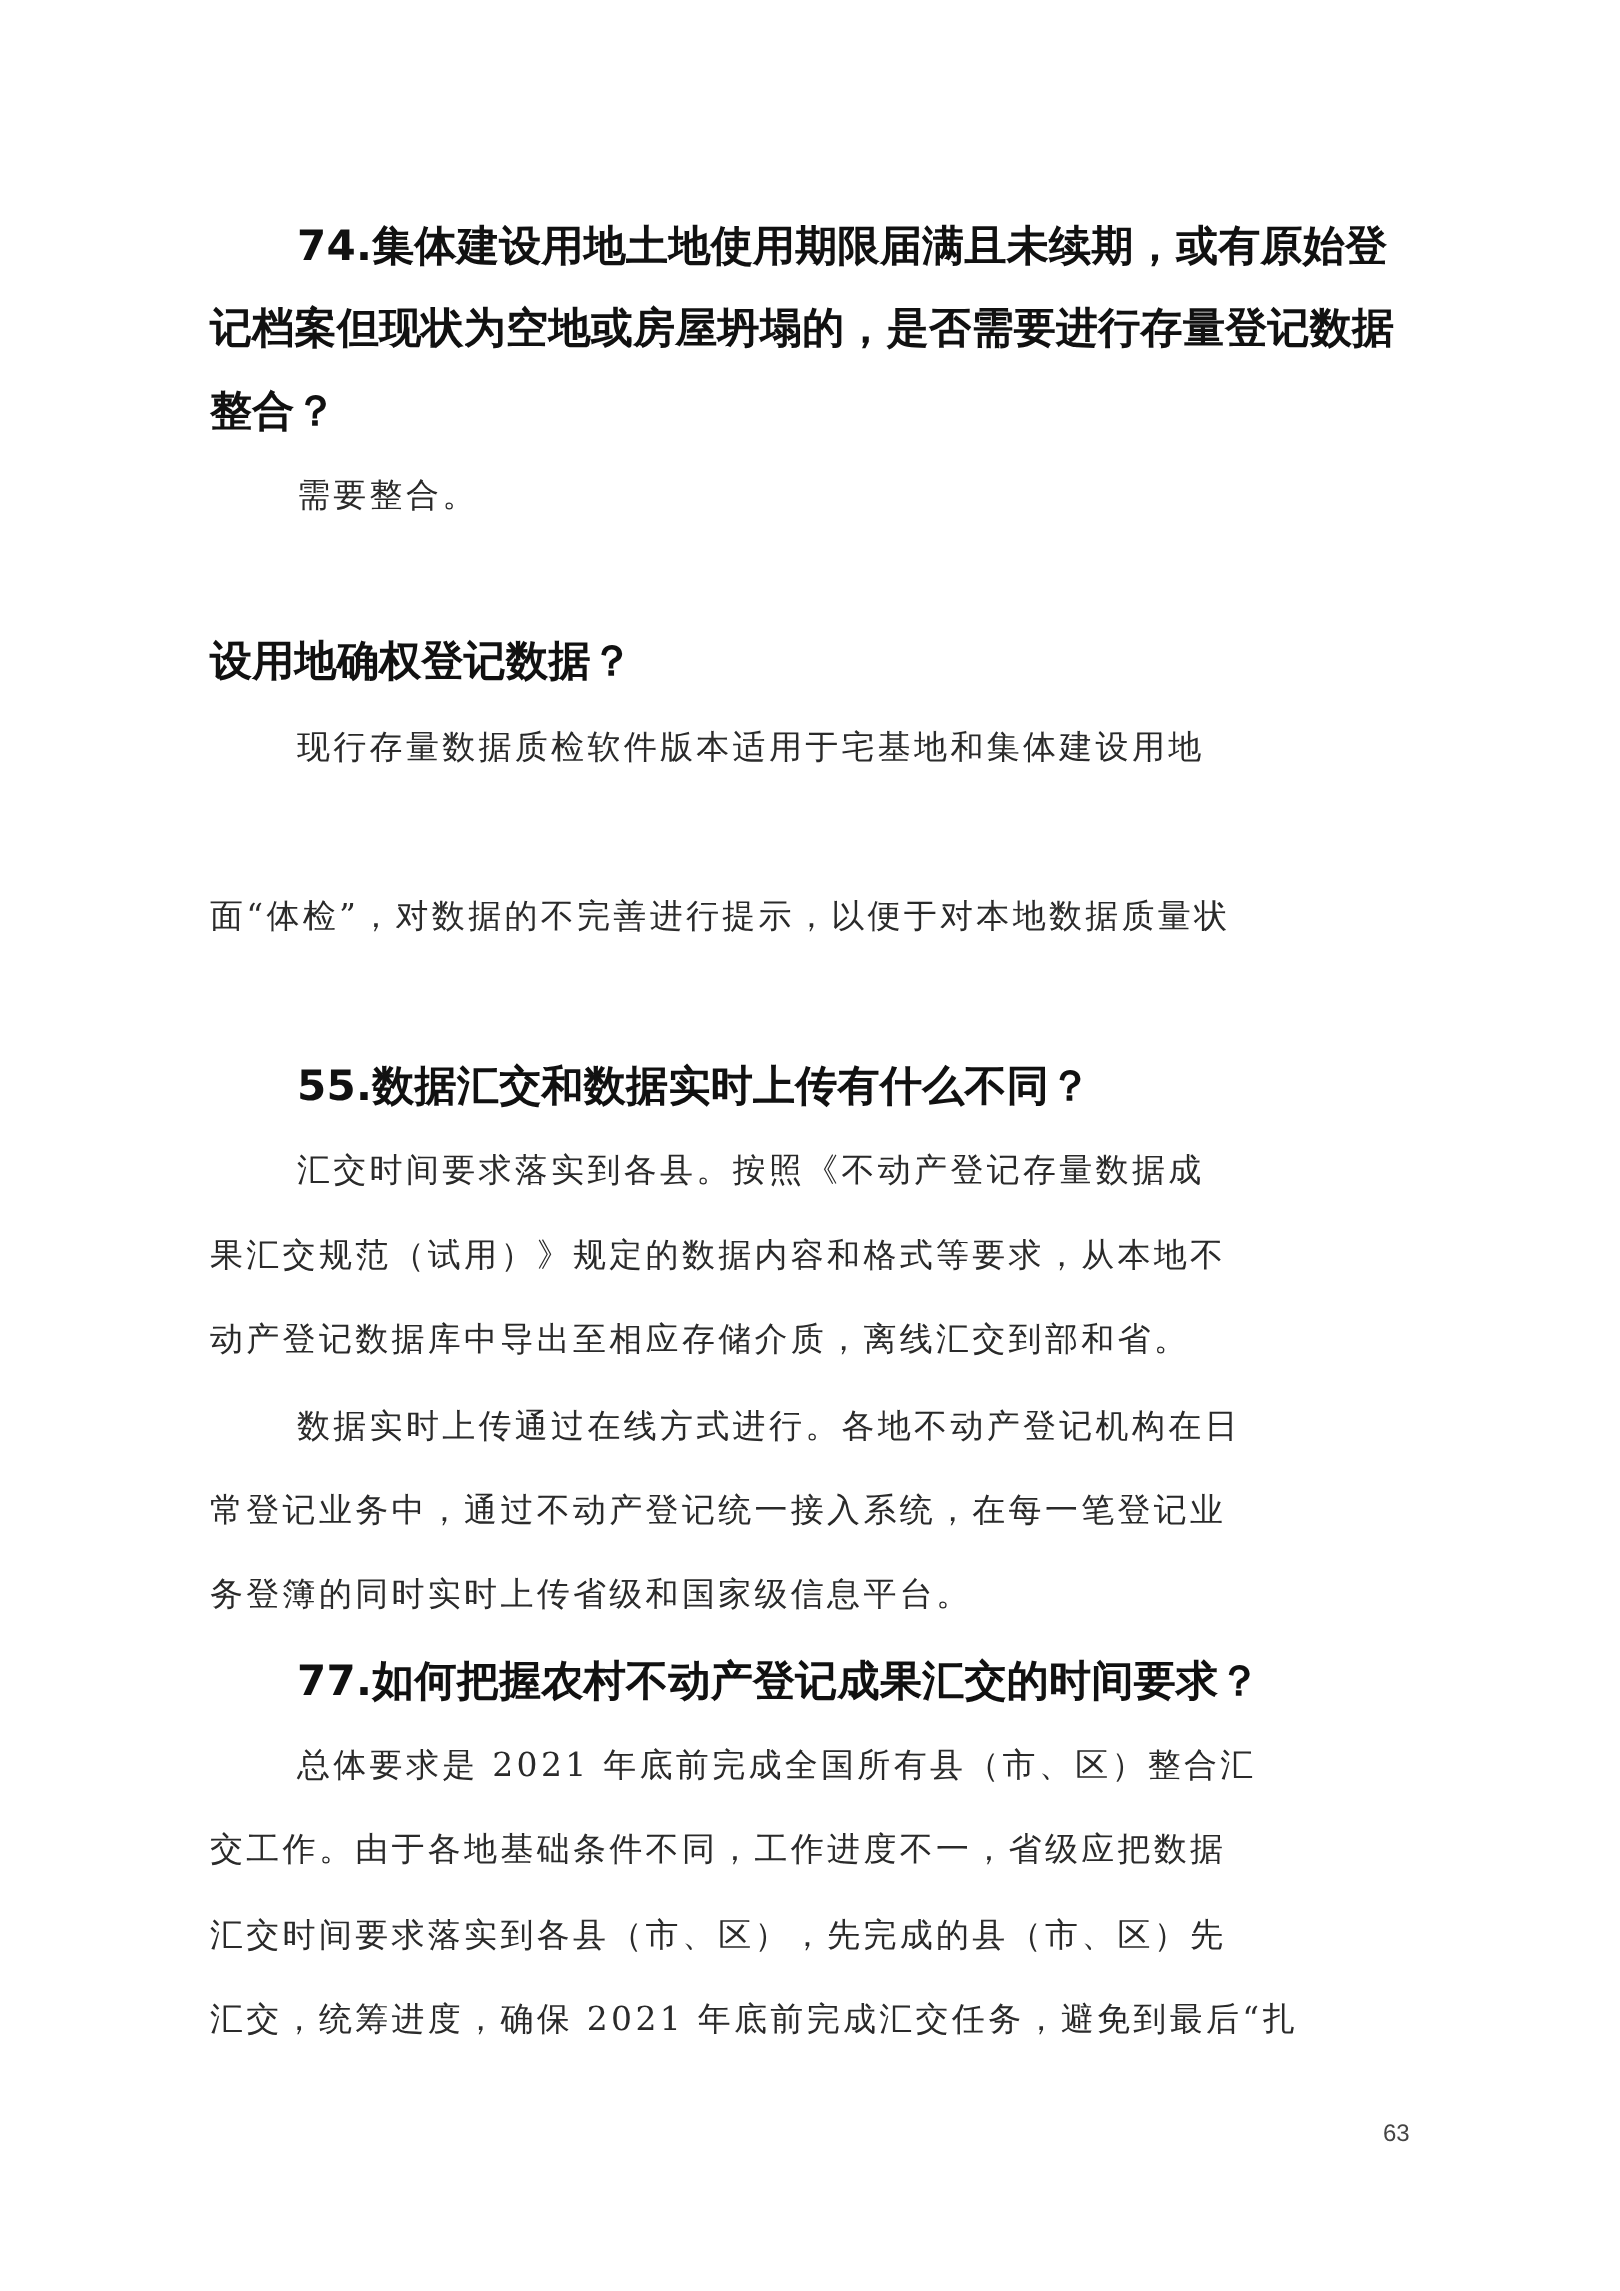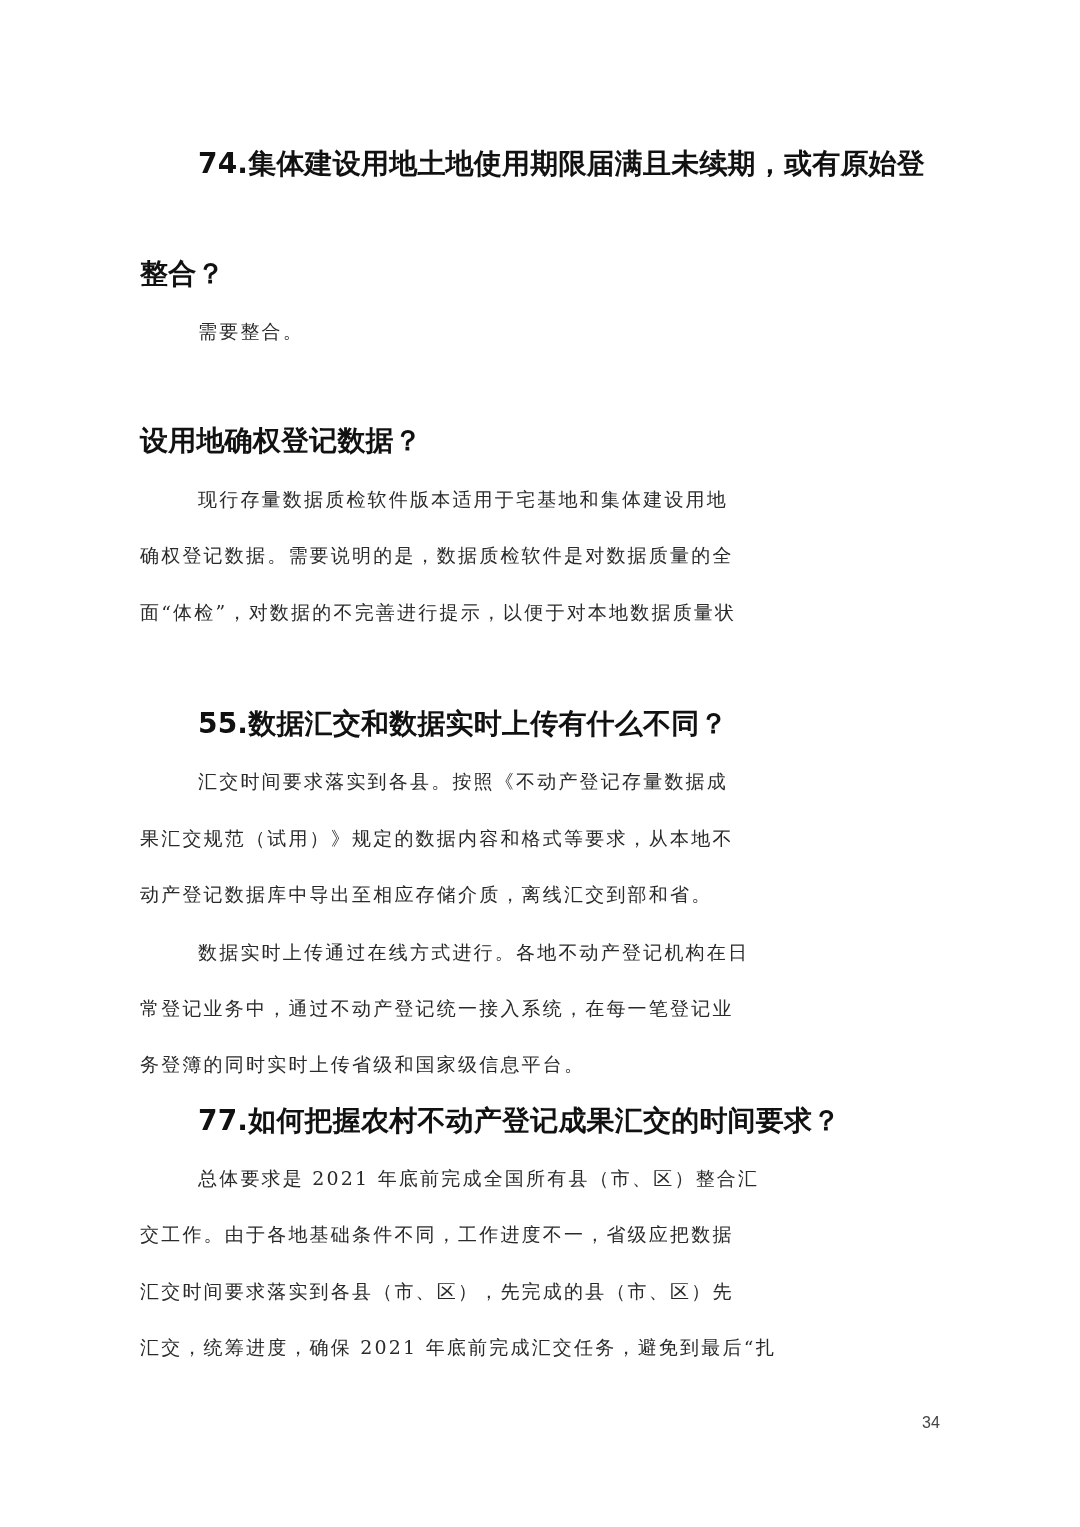--- a/index.html
+++ b/index.html
@@ -36,58 +36,58 @@
       font-family: "DejaVu Sans", "Liberation Sans", sans-serif;
       font-weight: bold;
       color: #111111;
       letter-spacing: 0.2px;
       font-size: 28px;
     }
     .a {
       font-family: "DejaVu Serif", "Liberation Serif", serif;
       color: #2a2a2a;
       font-weight: normal;
-      font-size: 19px;
+      font-size: 22px;
       letter-spacing: 2.2px;
     }
     .page-number {
       position: absolute;
       left: 922px;
       top: 1414px;
       font-family: "Liberation Sans", sans-serif;
       font-size: 16px;
       color: #444444;
     }
   </style>
 </head>
 <body>
 
 <div class="page">
   <div class="line indent q" style="top:144px">74.集体建设用地土地使用期限届满且未续期，或有原始登</div>
+  <div class="line q" style="top:199px">记档案但现状为空地或房屋坍塌的，是否需要进行存量登记数据</div>
   <div class="line q" style="top:254px">整合？</div>
 
   <div class="line indent a" style="top:311px">需要整合。</div>
 
   <div class="line q" style="top:421px">设用地确权登记数据？</div>
 
   <div class="line indent a" style="top:479px">现行存量数据质检软件版本适用于宅基地和集体建设用地</div>
-  <div class="line a" style="top:535px">确权登记数据。需要说明的是，数据质检软件是对数据质量的全</div>
   <div class="line a" style="top:592px">面“体检”，对数据的不完善进行提示，以便于对本地数据质量状</div>
 
   <div class="line indent q" style="top:704px">55.数据汇交和数据实时上传有什么不同？</div>
 
   <div class="line indent a" style="top:761px">汇交时间要求落实到各县。按照《不动产登记存量数据成</div>
   <div class="line a" style="top:818px">果汇交规范（试用）》规定的数据内容和格式等要求，从本地不</div>
   <div class="line a" style="top:874px">动产登记数据库中导出至相应存储介质，离线汇交到部和省。</div>
 
   <div class="line indent a" style="top:932px">数据实时上传通过在线方式进行。各地不动产登记机构在日</div>
   <div class="line a" style="top:988px">常登记业务中，通过不动产登记统一接入系统，在每一笔登记业</div>
   <div class="line a" style="top:1044px">务登簿的同时实时上传省级和国家级信息平台。</div>
 
   <div class="line indent q" style="top:1101px">77.如何把握农村不动产登记成果汇交的时间要求？</div>
 
   <div class="line indent a" style="top:1158px">总体要求是 2021 年底前完成全国所有县（市、区）整合汇</div>
   <div class="line a" style="top:1214px">交工作。由于各地基础条件不同，工作进度不一，省级应把数据</div>
   <div class="line a" style="top:1271px">汇交时间要求落实到各县（市、区），先完成的县（市、区）先</div>
   <div class="line a" style="top:1327px">汇交，统筹进度，确保 2021 年底前完成汇交任务，避免到最后“扎</div>
 
-  <div class="page-number">34</div>
+  <div class="page-number">63</div>
 </div>
 
 </body></html>

